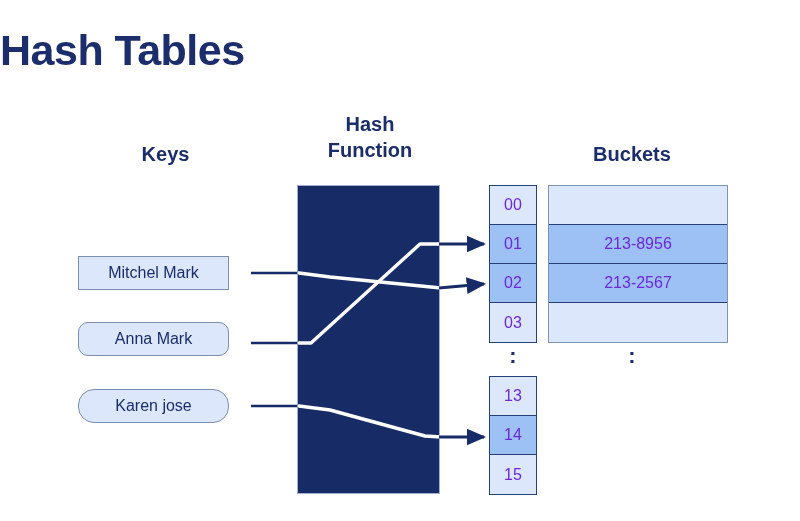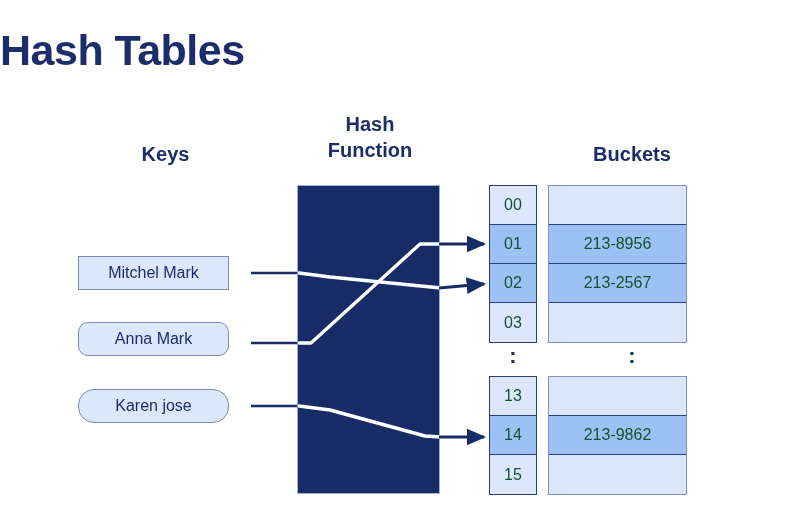--- a/index.html
+++ b/index.html
@@ -75,35 +75,35 @@
     width: 48px;
     box-sizing: border-box;
     border: 1.6px solid #28407a;
   }
   #idx-group-top { top: 185px; }
   #idx-group-bot { top: 376px; }
 
   .buck-group {
     position: absolute;
     left: 548px;
-    width: 139px;
+    width: 180px;
     box-sizing: border-box;
     border: 1.6px solid #8092b5;
   }
   #buck-group-top { top: 185px; }
   #buck-group-bot { top: 376px; }
 
   .cell {
     height: 39px;
     box-sizing: border-box;
     display: flex;
     align-items: center;
     justify-content: center;
     font-size: 16px;
-    color: #14532d;
+    color: #6d28d9;
     background: #dce7fb;
     border-bottom: 1.6px solid #28407a;
   }
   .idx-group .cell:last-child,
   .buck-group .cell:last-child { border-bottom: none; }
   .buck-group .cell { border-bottom-color: #28407a; }
   .cell.hl { background: #9dc0f5; }
 
   .ellipsis {
     position: absolute;
@@ -156,25 +156,20 @@
 
   <div class="ellipsis" id="ell-idx">:</div>
   <div class="ellipsis" id="ell-buck">:</div>
 
   <div class="idx-group" id="idx-group-bot">
     <div class="cell">13</div>
     <div class="cell hl">14</div>
     <div class="cell">15</div>
   </div>
 
-  <div class="buck-group" id="buck-group-bot">
-    <div class="cell"></div>
-    <div class="cell hl">213-9862</div>
-    <div class="cell"></div>
-  </div>
 
   <svg id="wires" viewBox="0 0 800 521">
     <defs>
       <marker id="arrowhead" markerWidth="7" markerHeight="7" refX="6.2" refY="3" orient="auto" markerUnits="strokeWidth">
         <path d="M0,0 L7,3 L0,6 z" fill="#172b66"></path>
       </marker>
     </defs>
 
     <g>
       <line x1="251" y1="273" x2="299" y2="273" stroke="#172b66" stroke-width="2.6"></line>

